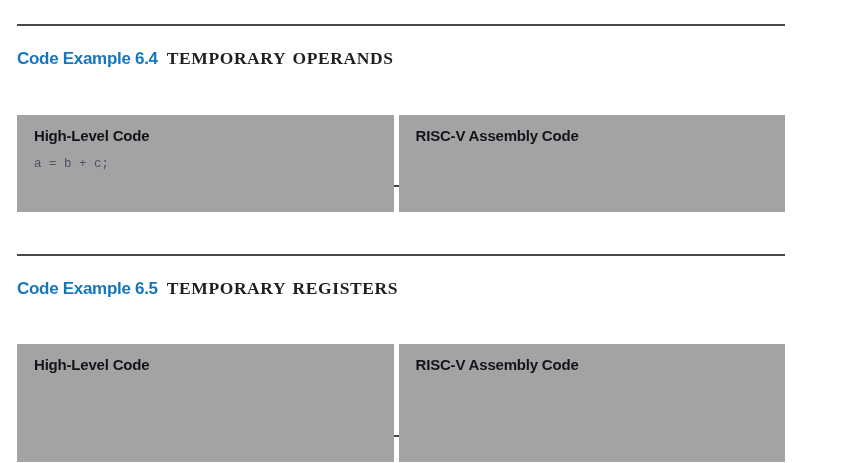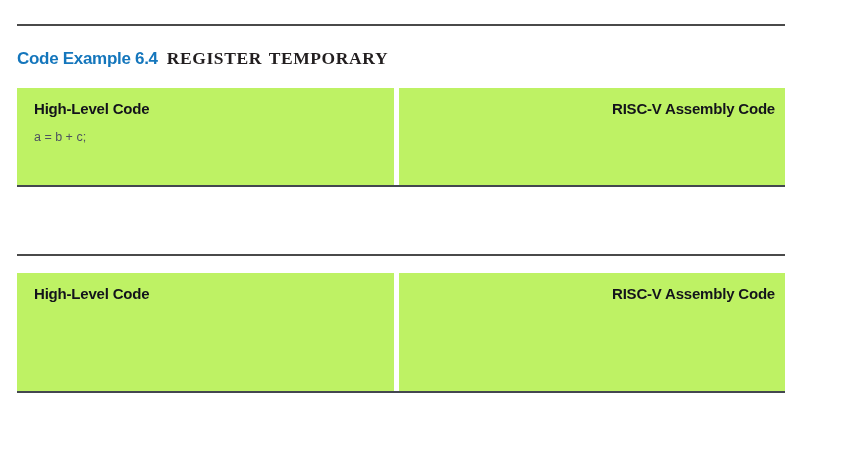--- a/index.html
+++ b/index.html
@@ -43,64 +43,66 @@
     letter-spacing: 0.6px;
     word-spacing: 2px;
   }
   .panels {
     display: flex;
     border-bottom: 2px solid #43474f;
   }
   .panels-1 { margin-top: 18px; height: 99px; }
   .panels-2 { margin-top: 17px; height: 120px; }
   .panel {
-    background: #bef264;
+    background: #a3a3a3;
     height: 100%;
     padding: 12px 10px 0 17px;
+    margin-top: 27px;
   }
   .panel-left  { width: 381px; margin-right: 5px; }
-  .panel-right { width: 391px; text-align: right; }
+  .panel-right { width: 391px; }
   .panel-heading {
     font-family: "Liberation Sans", sans-serif;
     font-weight: bold;
     font-size: 15px;
     letter-spacing: -0.2px;
     color: #13131b;
     line-height: 18px;
   }
   .code {
-    font-family: Liberation Sans, sans-serif;
+    font-family: Liberation Mono, monospace;
     font-size: 12.5px;
     line-height: 22px;
     color: #4d5360;
     margin-top: 8px;
     white-space: pre;
   }
 </style>
 </head>
 <body>
 
 <div class="page">
 
   <section>
     <div class="rule rule-1"></div>
-    <h2 class="ex-title"><span class="ex-label">Code Example 6.4</span><span class="ex-name">REGISTER TEMPORARY</span></h2>
+    <h2 class="ex-title"><span class="ex-label">Code Example 6.4</span><span class="ex-name">TEMPORARY OPERANDS</span></h2>
     <div class="panels panels-1">
       <div class="panel panel-left">
         <h3 class="panel-heading">High-Level Code</h3>
         <pre class="code">a = b + c;</pre>
       </div>
       <div class="panel panel-right">
         <h3 class="panel-heading">RISC-V Assembly Code</h3>
       </div>
     </div>
   </section>
 
   <section>
     <div class="rule rule-2"></div>
+    <h2 class="ex-title"><span class="ex-label">Code Example 6.5</span><span class="ex-name">TEMPORARY REGISTERS</span></h2>
     <div class="panels panels-2">
       <div class="panel panel-left">
         <h3 class="panel-heading">High-Level Code</h3>
       </div>
       <div class="panel panel-right">
         <h3 class="panel-heading">RISC-V Assembly Code</h3>
       </div>
     </div>
   </section>
 

